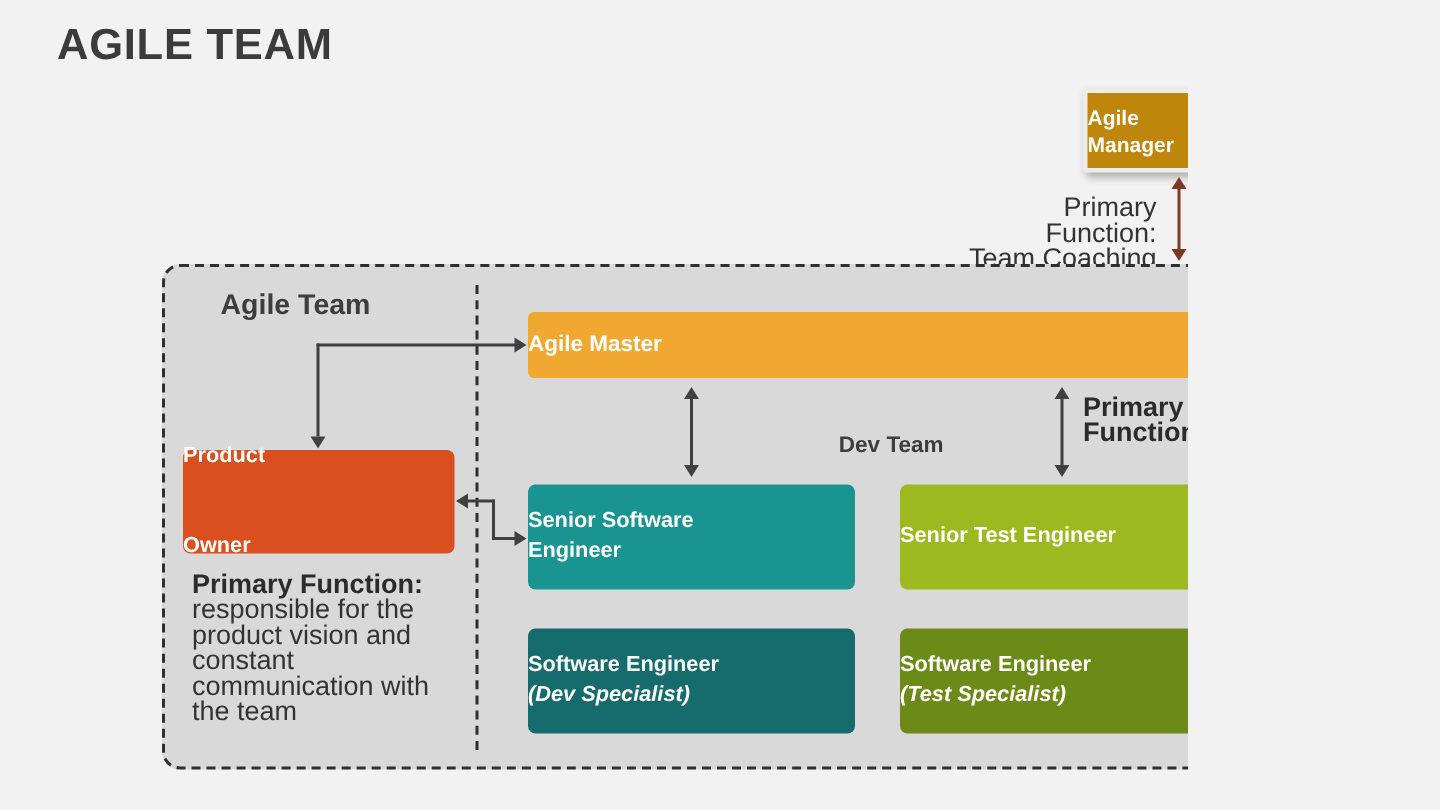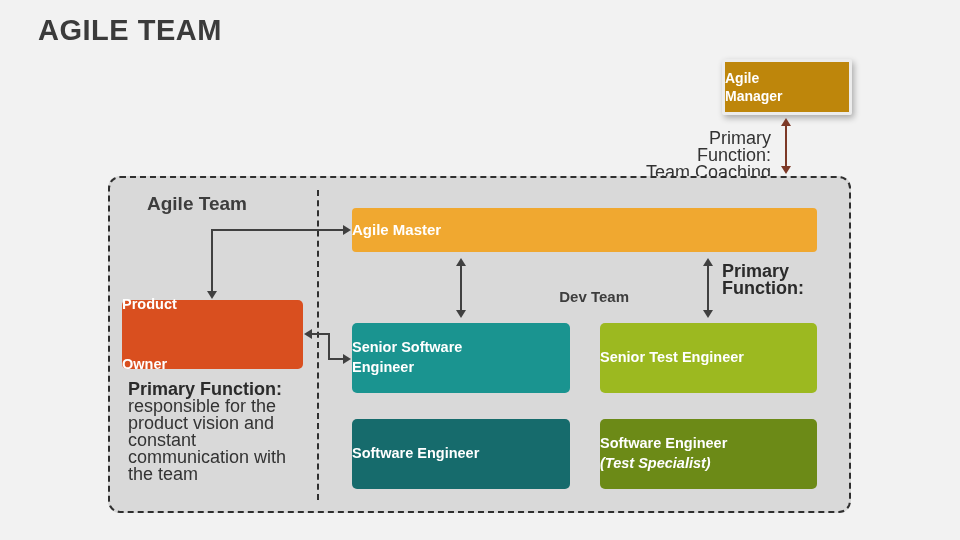--- a/index.html
+++ b/index.html
@@ -1,16 +1,16 @@
 <!DOCTYPE html>
 <html><head>
 <meta charset="utf-8">
 <style>
   html,body{margin:0;padding:0;background:#f2f2f2;font-family:"Liberation Sans",sans-serif;}
-  .canvas{position:relative;width:960px;height:540px;background:#f2f2f2;overflow:hidden;}
+  .canvas{position:relative;width:792px;height:540px;background:#f2f2f2;overflow:hidden;}
 
   .title{position:absolute;left:38px;top:14px;font-size:29px;font-weight:700;color:#3b3b3b;letter-spacing:.5px;}
 
   .container{position:absolute;left:108px;top:176px;width:743px;height:337px;background:#d9d9d9;
              border:2px dashed #2f2f2f;border-radius:12px;box-sizing:border-box;}
   .divider{position:absolute;left:317px;top:190px;height:310px;width:0;border-left:2px dashed #2f2f2f;}
 
   .label-agile-team{position:absolute;left:147px;top:193px;font-size:19px;font-weight:700;color:#3d3d3d;}
   .label-dev-team{position:absolute;left:537px;top:288px;width:92px;text-align:right;font-size:15px;font-weight:700;color:#3d3d3d;}
 
@@ -120,20 +120,21 @@
     <span>Senior Test Engineer</span>
   </div>
 
   <div class="box box-senior-dev">
     <span>Senior Software</span>
     <span>Engineer</span>
   </div>
 
   <div class="box box-spec-dev">
     <span>Software Engineer</span>
+    <span class="italic">(Dev Specialist)</span>
   </div>
 
   <div class="box box-spec-test">
     <span>Software Engineer</span>
     <span class="italic">(Test Specialist)</span>
   </div>
 
 </div>
 
 </body></html>

